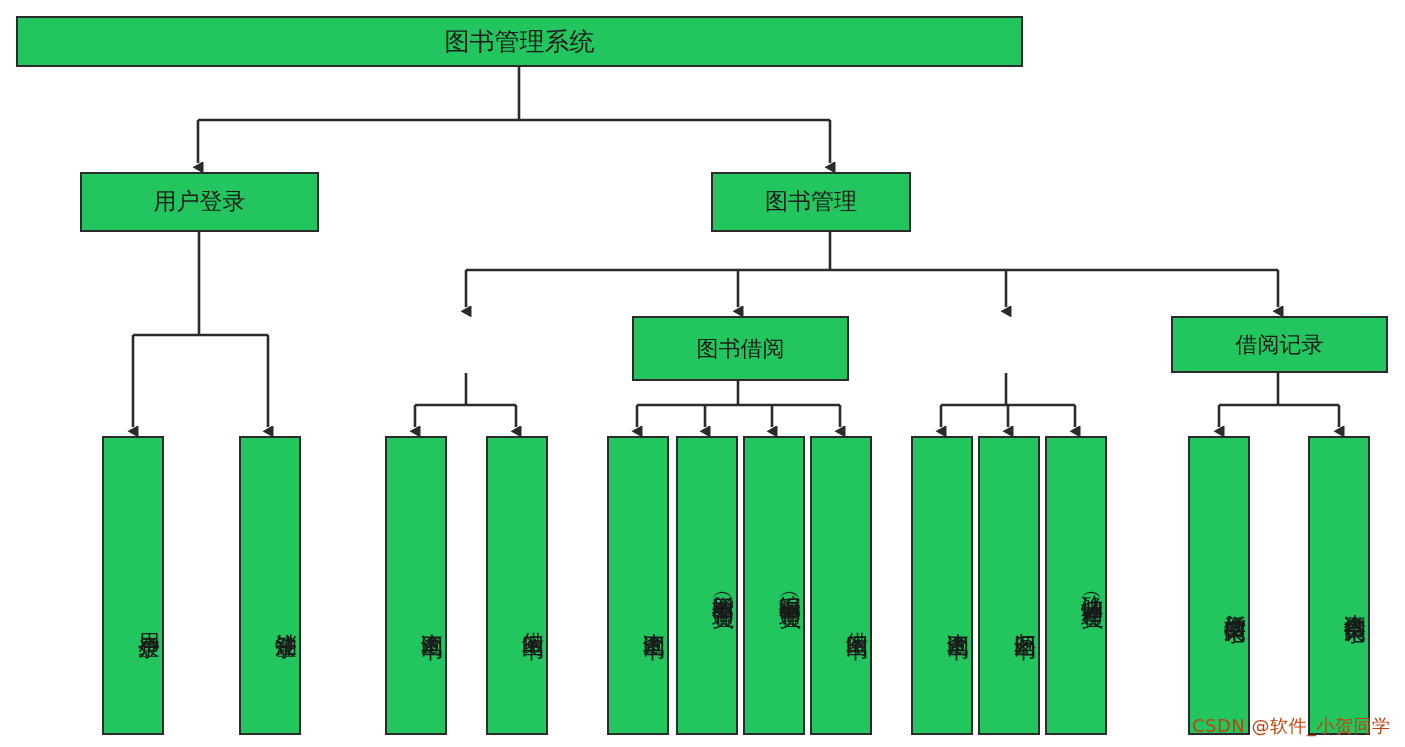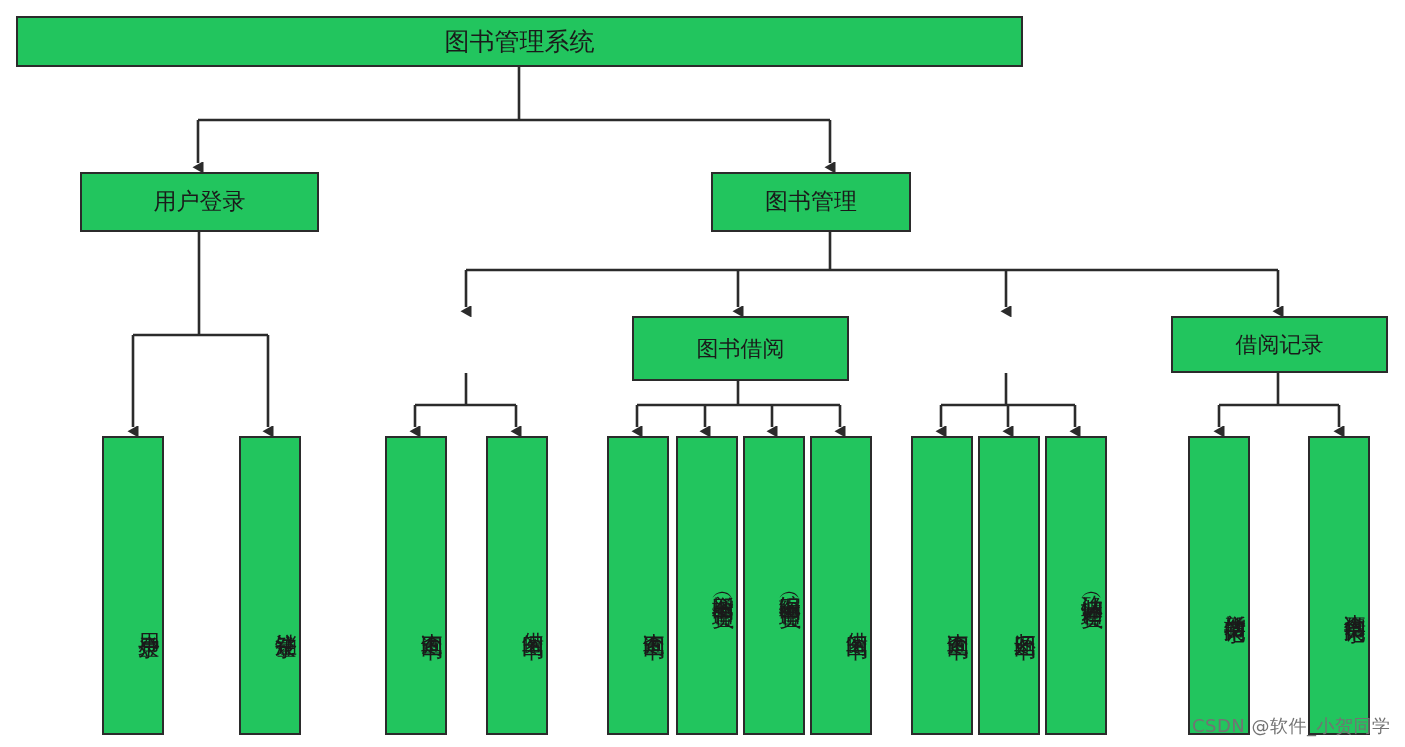--- a/index.html
+++ b/index.html
@@ -58,21 +58,21 @@
     white-space: pre-line;
   }
   .node.vertical .label {
     white-space: nowrap;
   }
 
   
   #watermark {
     position: absolute;
     font-size: 18px;
-    color: #737373;
+    color: #c2410c;
     letter-spacing: 0.5px;
     white-space: nowrap;
     z-index: 5;
     pointer-events: none;
   }
 </style>
 </head>
 <body>
 
 <div id="diagram-root">

